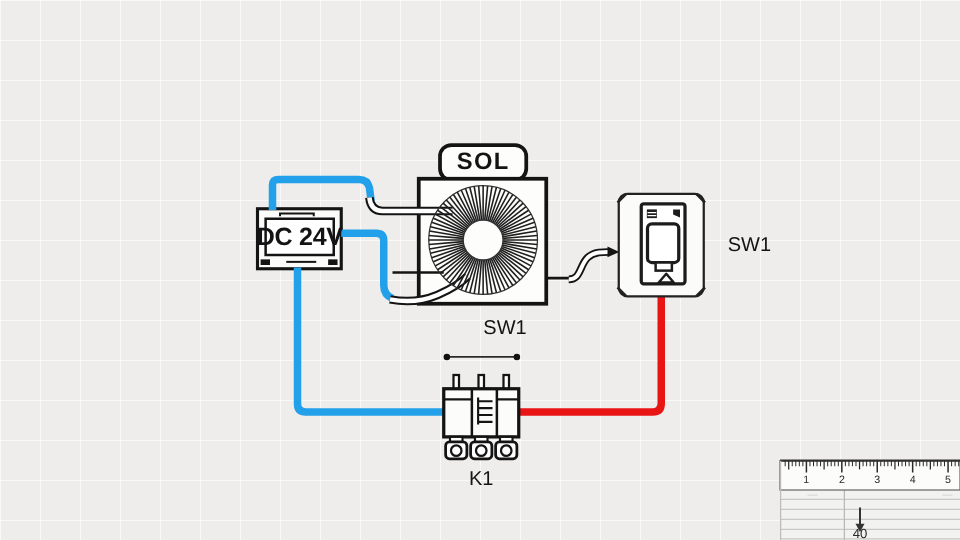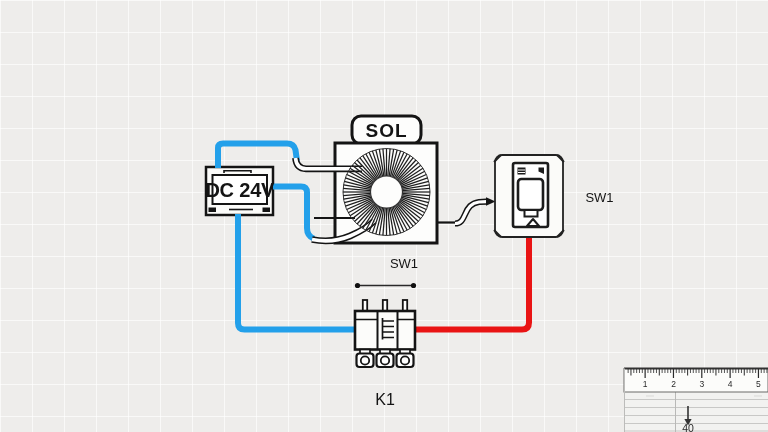--- a/index.html
+++ b/index.html
@@ -9,22 +9,22 @@
     background-image:
       linear-gradient(to right, rgba(255,255,255,.65) 1px, transparent 1px),
       linear-gradient(to bottom, rgba(255,255,255,.65) 1px, transparent 1px);
     background-size:32px 32px;
     font-family:"Liberation Sans", sans-serif;
   }
   #art{position:absolute;left:0;top:0;}
   .lbl{position:absolute;transform:translate(-50%,-50%);color:#141414;white-space:nowrap;line-height:1;}
   .lbl-sol{font-size:19px;font-weight:bold;letter-spacing:1px;}
   .lbl-dc{font-size:20px;font-weight:bold;letter-spacing:-0.2px;}
-  .lbl-ref{font-size:13px;padding-left:36px;}
-  .lbl-k1{font-size:16px;margin-top:16px;}
+  .lbl-ref{font-size:16px;padding-left:36px;}
+  .lbl-k1{font-size:16px;}
   .lbl-ruler-num{font-size:8.5px;color:#2a2a2a;}
   .lbl-annot{font-size:10.5px;color:#2a2a2a;margin-top:28px;}
 </style>
 </head>
 <body>
 
 <div id="canvas">
 
   <svg id="art" width="768" height="432" viewBox="0 0 768 432">
 

